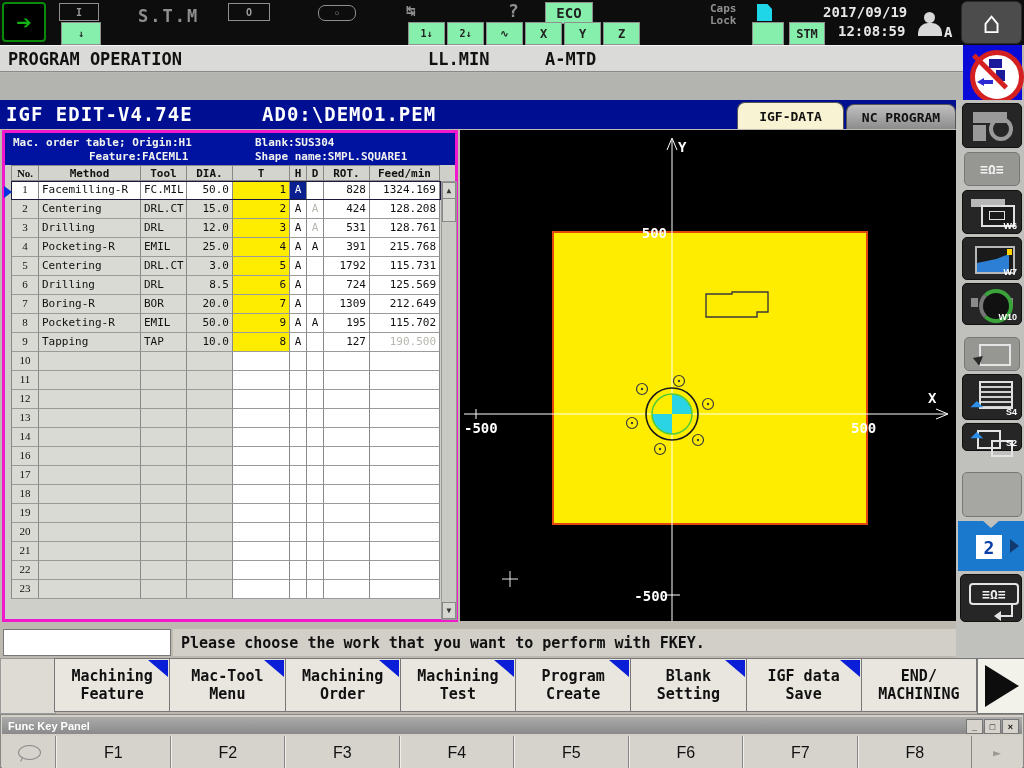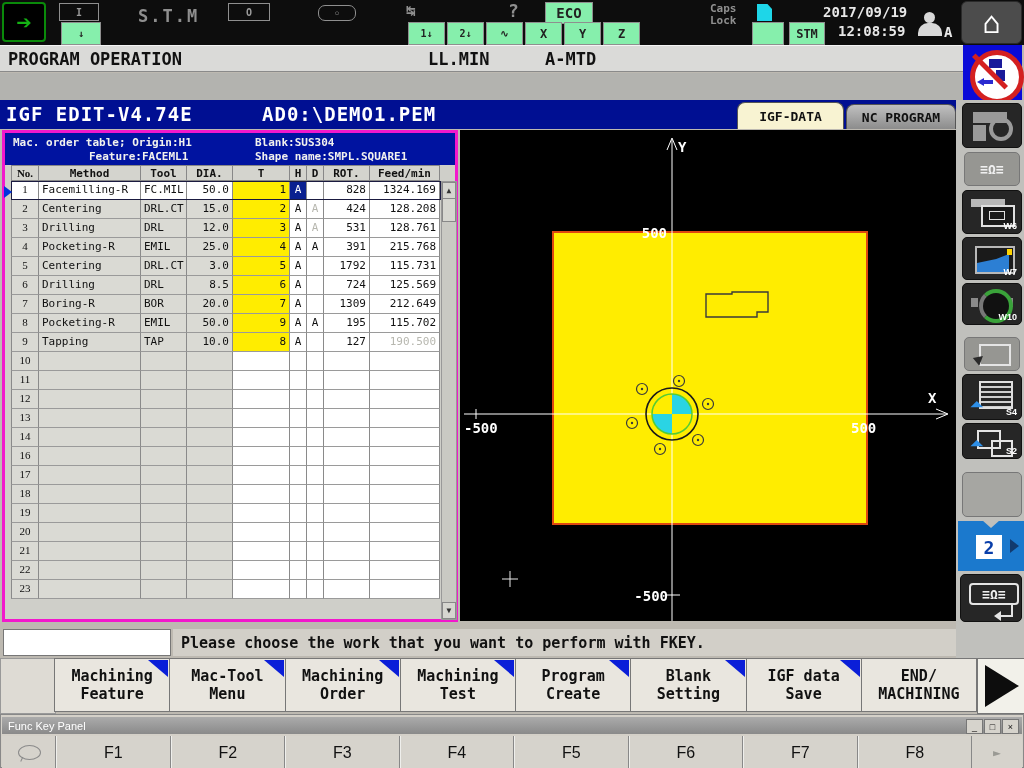--- a/index.html
+++ b/index.html
@@ -95,21 +95,21 @@
   .fkb:first-child{border-left:1px solid #777;}
   .fkb.corner::after{content:"";position:absolute;top:1px;right:1px;width:0;height:0;
        border-left:20px solid transparent;border-top:17px solid #0a1ed8;}
   .playbtn{position:absolute;left:977px;top:0;width:47px;height:54px;background:#f2f1ea;border:1px solid #777;
            display:flex;align-items:center;justify-content:center;}
   .playbtn .tri{width:0;height:0;border-top:21px solid transparent;border-bottom:21px solid transparent;border-left:34px solid #0d0d0d;}
 
   
   .funcpanel{left:0;top:714px;width:1024px;height:54px;background:#d4d0c8;border:1px solid #888;}
   .fp-title{position:absolute;left:1px;top:2px;width:1020px;height:17px;background:linear-gradient(#ababab,#8a8a8a);
-            color:#fff;font-family:"Liberation Sans",sans-serif;font-size:11px;font-weight:normal;display:flex;align-items:center;padding-left:6px;box-sizing:border-box;}
+            color:#fff;font-family:"Liberation Sans",sans-serif;font-size:11px;font-weight:bold;display:flex;align-items:center;padding-left:6px;box-sizing:border-box;}
   .winbtns{position:absolute;right:3px;top:2px;display:flex;gap:1px;}
   .winbtn{width:15px;height:13px;background:#d6d3cc;border:1px solid #777;font-size:9px;display:flex;align-items:center;justify-content:center;color:#111;}
   .fprow{position:absolute;left:1px;top:21px;width:1020px;height:33px;display:flex;text-align:center;}
   .bubblebtn{width:53px;background:#d6d3cc;border-right:1px solid #888;position:relative;}
   .bubble{position:absolute;left:16px;top:9px;width:21px;height:13px;border:1px solid #8a8a8a;border-radius:50%;}
   .bubble::after{content:"";position:absolute;left:2px;bottom:-4px;width:6px;height:5px;border-left:1px solid #8a8a8a;transform:rotate(25deg);}
   .fpk{flex:1;background:#d6d3cc;border-right:1px solid #888;border-left:1px solid #efefec;color:#111;
        font-family:"Liberation Sans",sans-serif;font-size:16px;display:flex;align-items:center;justify-content:center;}
   .fparrow{width:50px;background:#d6d3cc;display:flex;align-items:center;justify-content:center;color:#9a9a94;font-size:13px;}
 
@@ -647,21 +647,21 @@
   </div>
   <div class="abs sb grey" style="left:964px;top:337px;width:56px;height:34px;">
     <div class="winrect" style="left:14px;top:6px;width:28px;height:18px;"></div>
     <div style="position:absolute;left:10px;top:16px;width:0;height:0;border-top:5px solid transparent;border-bottom:5px solid transparent;border-left:9px solid #2a2a2a;transform:rotate(-40deg);"></div>
   </div>
   <div class="abs sb dark" style="left:962px;top:374px;width:60px;height:46px;">
     <div class="calc"></div>
       <div class="bluearr"></div>
     <span class="sblabel">S4</span>
   </div>
-  <div class="abs sb dark" style="left:962px;top:423px;width:60px;height:36px;">
+  <div class="abs sb dark" style="left:962px;top:423px;width:60px;height:28px;">
     <div class="winrect" style="left:14px;top:6px;width:20px;height:15px;"></div>
     <div class="winrect" style="left:28px;top:16px;width:18px;height:13px;"></div>
     <div class="bluearr"></div>
     <span class="sblabel">S2</span>
   </div>
   <div class="abs sb grey" style="left:962px;top:472px;width:60px;height:45px;background:#a6a6a2;"></div>
   <div class="abs page2">
     <div class="notch"></div>
     <div class="numbox">2</div>
     <div class="tri"></div>

